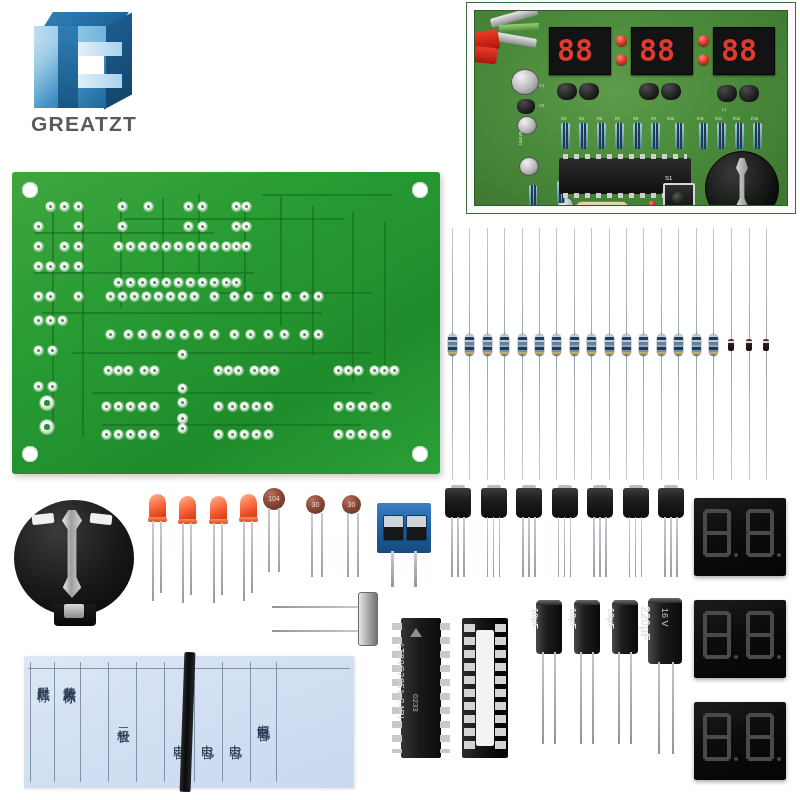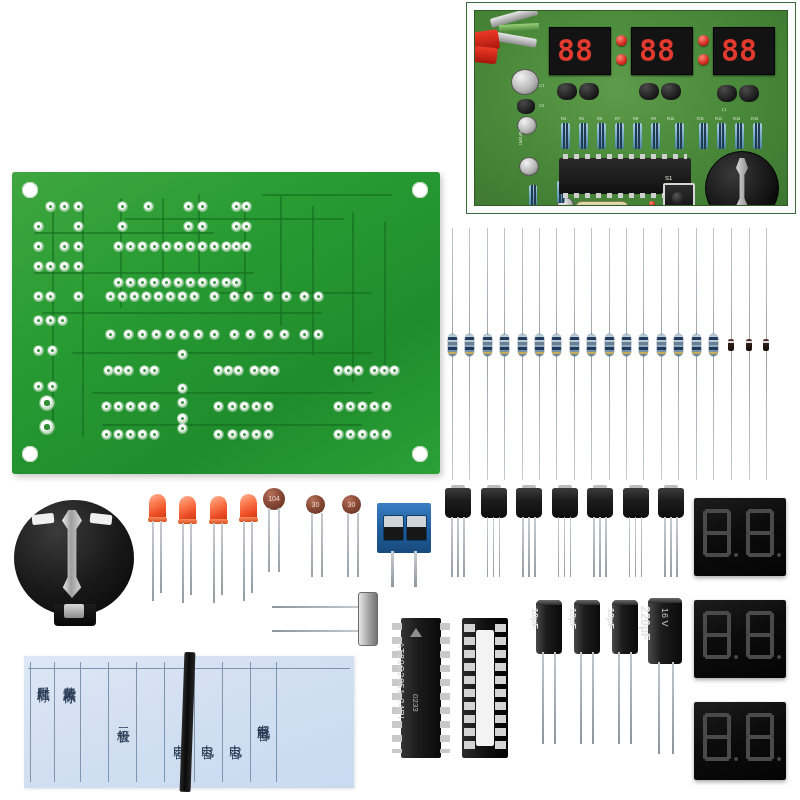--- a/index.html
+++ b/index.html
@@ -436,20 +436,33 @@
     background: linear-gradient(90deg,#2a2a2a,#0a0a0a 45%,#262626);
     transform: rotate(2deg);
     border-radius:2px;
   }
 </style>
 </head>
 <body>
 
 <div id="stage">
 
+  <div class="abs" id="brand-logo">
+    <div class="logo-cube">
+      <div class="logo-face-top"></div>
+      <div class="logo-face-right"></div>
+      <div class="logo-face-front"></div>
+      <div class="logo-t-bar"></div>
+      <div class="logo-t-vert"></div>
+      <div class="logo-z-a"></div>
+      <div class="logo-notch"></div>
+      <div class="logo-z-b"></div>
+    </div>
+    <div class="logo-text">GREATZT</div>
+  </div>
 
   <div class="abs" id="assembled-photo">
     <div id="assembled-inner">
 
       <div id="alligator-clip">
         <div class="clip-jaw" style="left:22px; top:4px; width:48px; height:9px; transform:rotate(-16deg); border-radius:2px;"></div>
         <div class="clip-jaw" style="left:22px; top:16px; width:46px; height:9px; transform:rotate(10deg); border-radius:2px;"></div>
         <div class="clip-jaw" style="left:30px; top:10px; width:40px; height:7px; transform:rotate(-3deg); background:linear-gradient(180deg,#9ad17a,#4e8b3a);"></div>
         <div class="clip-boot" style="left:0px; top:16px; width:30px; height:20px; transform:rotate(-8deg);"></div>
         <div class="clip-boot" style="left:2px; top:32px; width:26px; height:16px; transform:rotate(6deg);"></div>

